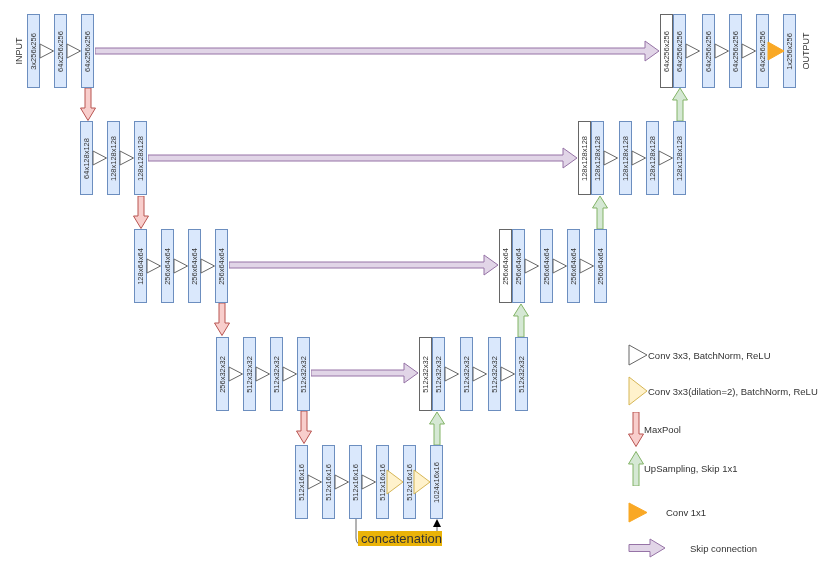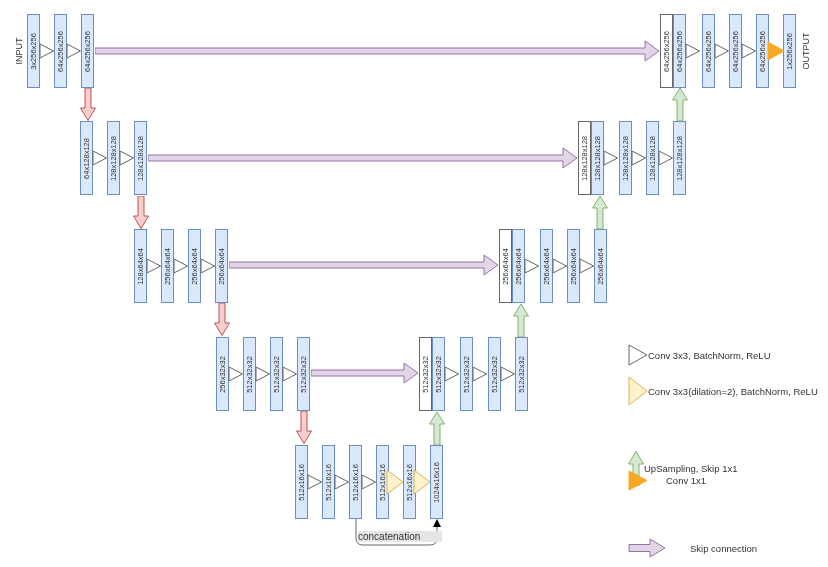--- a/index.html
+++ b/index.html
@@ -8,22 +8,22 @@
   .block{position:absolute;width:13px;height:74px;background:#dae8fc;border:1px solid #6c8ebf;
          box-sizing:border-box;display:flex;align-items:center;justify-content:center;z-index:3;}
   .block.white{background:#ffffff;border-color:#666666;z-index:4;}
   .vtext{transform:rotate(-90deg);white-space:nowrap;font-size:7.5px;color:#333;}
   .vlabel{position:absolute;width:16px;height:62px;display:flex;align-items:center;justify-content:center;z-index:3;}
   .vlabel span{transform:rotate(-90deg);white-space:nowrap;font-size:9px;color:#333;}
   .shape{position:absolute;z-index:2;}
   .tri{position:absolute;z-index:5;}
   .legend-item{position:absolute;left:628px;display:flex;align-items:center;}
   .legend-label{font-size:9.5px;color:#333;margin-left:0;white-space:nowrap;}
-  .concat-label{position:absolute;left:358px;top:531px;width:84px;text-align:left;
-                font-size:10px;color:#333;z-index:6;background:#e5e5e5;}
+  .concat-label{position:absolute;left:358px;top:531px;width:84px;text-align:right;
+                font-size:13px;color:#333;z-index:6;background:#eab308;}
 </style>
 </head>
 <body>
 
 <div class="canvas">
 
   <div class="vlabel" style="left:10px;top:20px">
       <span>INPUT</span>
     </div>
   <div class="vlabel" style="left:797px;top:20px">
@@ -303,27 +303,33 @@
         <polygon points="1,1 19,11 1,21" fill="#fff" stroke="#666"></polygon>
       </svg>
     <span class="legend-label">Conv 3x3, BatchNorm, ReLU</span>
   </div>
   <div class="legend-item" style="top:376px">
     <svg width="20" height="30">
         <polygon points="1,1 19,15 1,29" fill="#fff2cc" stroke="#d6b656"></polygon>
       </svg>
     <span class="legend-label">Conv 3x3(dilation=2), BatchNorm, ReLU</span>
   </div>
+  <div class="legend-item" style="top:412px">
+    <svg width="16" height="35">
+        <polygon points="5,0 11,0 11,22 15.5,22 8,34.5 0.5,22 5,22" fill="#f8cecc" stroke="#b85450" stroke-linejoin="round"></polygon>
+      </svg>
+    <span class="legend-label">MaxPool</span>
+  </div>
   <div class="legend-item" style="top:451px">
     <svg width="16" height="35">
         <polygon points="8,0.5 15.5,13 11,13 11,35 5,35 5,13 0.5,13" fill="#d5e8d4" stroke="#82b366" stroke-linejoin="round"></polygon>
       </svg>
     <span class="legend-label">UpSampling, Skip 1x1</span>
   </div>
-  <div class="legend-item" style="top:470px">
+  <div class="legend-item" style="top:502px">
     <svg width="20" height="21">
         <polygon points="1,1 19,10.5 1,20" fill="#f9a825" stroke="#f9a825"></polygon>
       </svg>
     <span class="legend-label" style="margin-left:18px">Conv 1x1</span>
   </div>
   <div class="legend-item" style="top:538px">
     <svg width="38" height="20">
         <polygon points="1,6.5 22,6.5 22,1 37,10 22,19 22,13.5 1,13.5" fill="#e1d5e7" stroke="#9673a6" stroke-linejoin="round"></polygon>
       </svg>
     <span class="legend-label" style="margin-left:24px">Skip connection</span>

